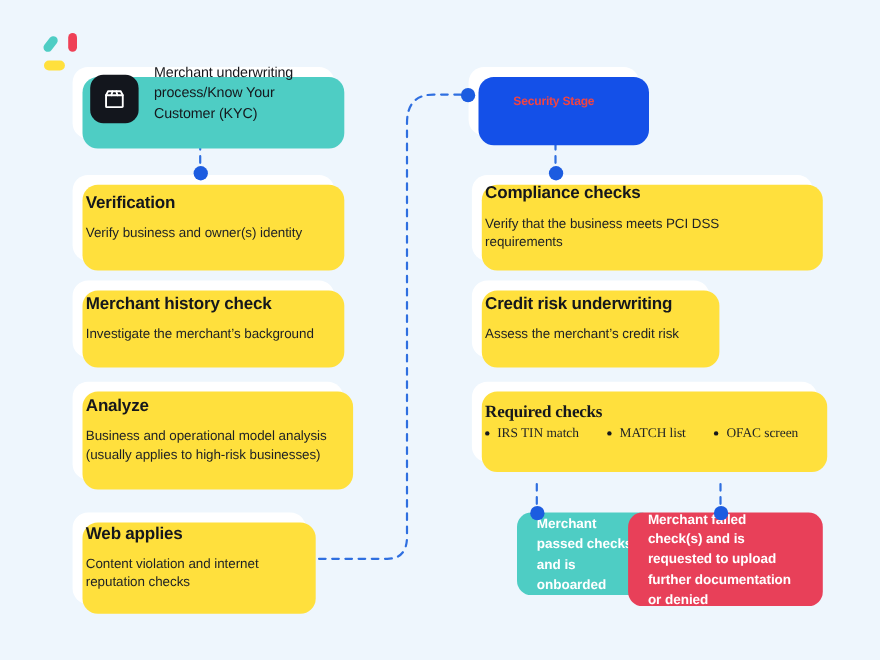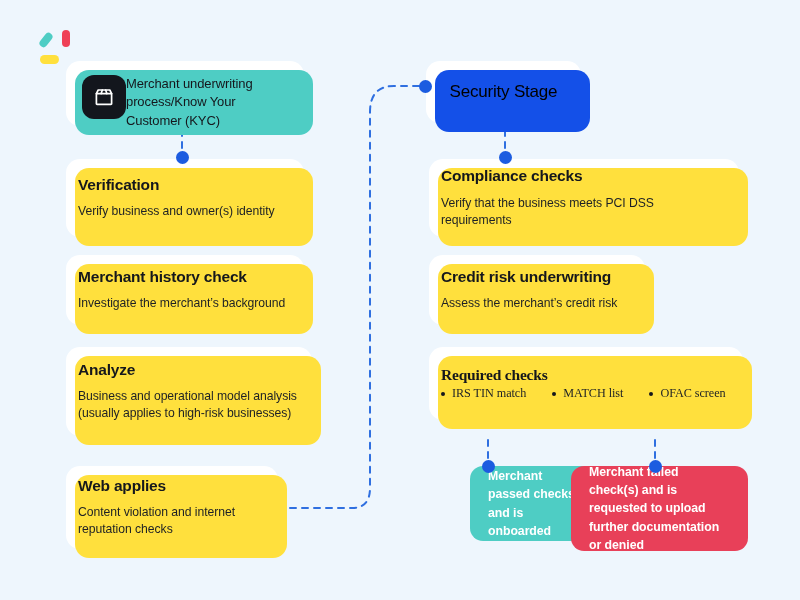--- a/index.html
+++ b/index.html
@@ -103,22 +103,23 @@
     font-weight: 400;
     color: #1d2025;
     line-height: 1.38;
     letter-spacing: -0.05px;
   }
 
   
   #card-kyc { --shadow: #4ecdc4; }
   #card-kyc .card-inner {
     flex-direction: row;
-    align-items: flex-start;
+    align-items: flex-end;
     padding: 14px 16px;
+    gap: 14px;
   }
   .kyc-icon {
     flex: 0 0 auto;
     width: 44px; height: 44px;
     border-radius: 12px;
     background: #13161d;
     display: flex;
     align-items: center;
     justify-content: center;
   }
@@ -130,23 +131,23 @@
   }
 
   
   #card-security { --shadow: #1450e8; }
   #card-security .card-inner {
     align-items: center;
     justify-content: center;
     padding: 10px;
   }
   .stage-title {
-    font-size: 17px;
-    font-weight: 400;
-    color: #000000;
+    font-size: 11px;
+    font-weight: 700;
+    color: #ef4444;
     letter-spacing: -0.2px;
   }
 
   
   .bullets {
     margin-top: 2px;
     display: flex;
     gap: 26px;
     align-items: center;
   }

